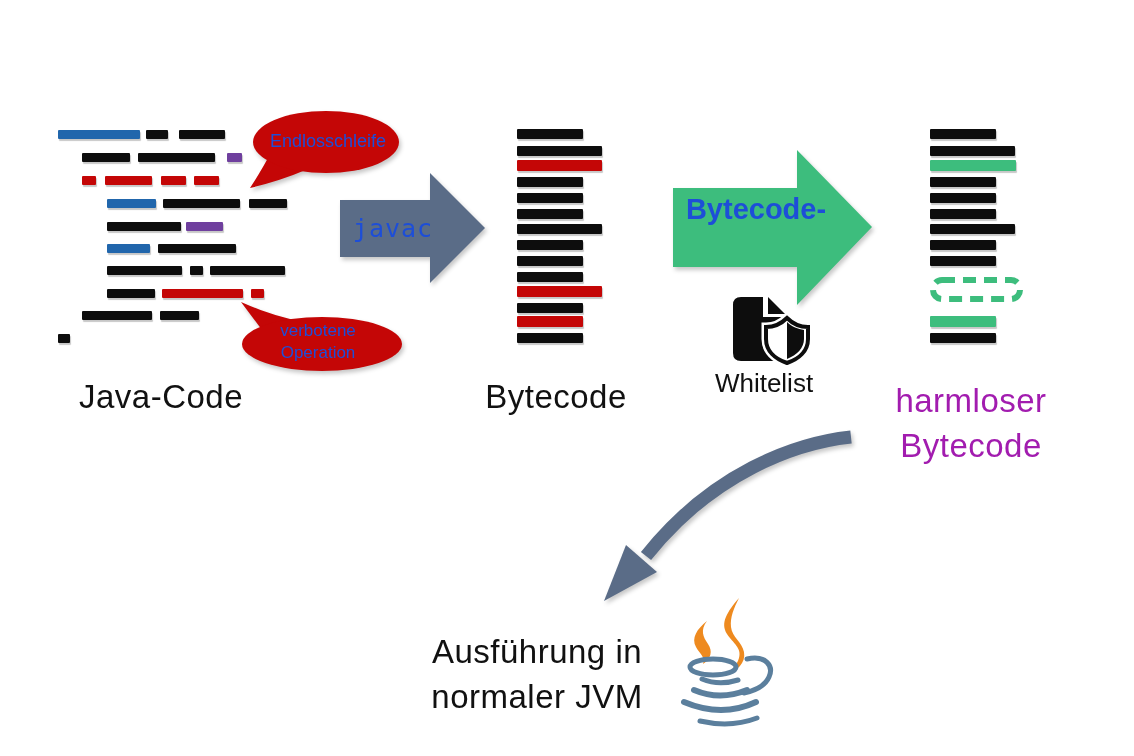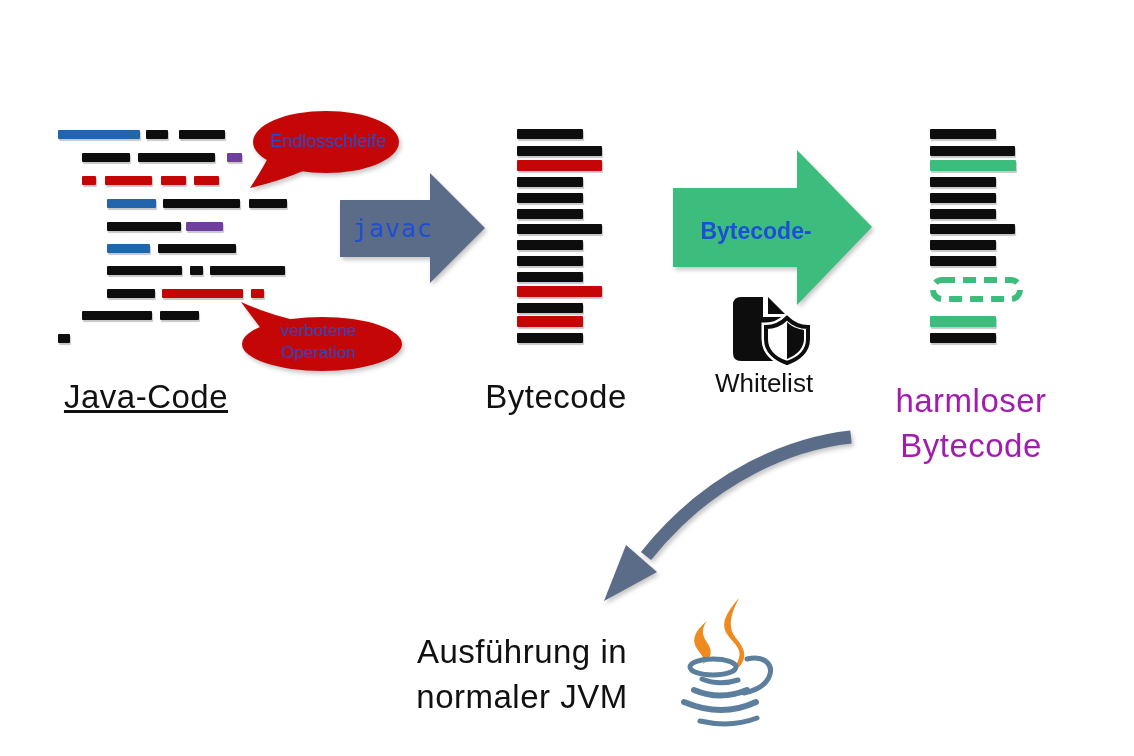--- a/index.html
+++ b/index.html
@@ -8,21 +8,21 @@
   .bars-layer{position:absolute;left:0;top:0;width:100%;height:100%;}
   .bar{position:absolute;border-radius:1px;box-shadow:1px 2px 1px rgba(0,0,0,0.22);}
   .svg-layer{position:absolute;left:0;top:0;width:1134px;height:756px;}
   .soft-shadow{filter:drop-shadow(2px 3px 2px rgba(0,0,0,0.22));}
   .lbl{position:absolute;transform:translateX(-50%);white-space:nowrap;text-align:center;color:#111;}
   .lbl-big{font-size:33px;letter-spacing:0.5px;}
   .lbl-green{color:#a21caf;line-height:45px;}
   .lbl-exec{line-height:45px;}
   .lbl-white{color:#1d4ed8;}
   .javac-text{font-family:"DejaVu Sans Mono",monospace;font-size:25px;letter-spacing:1px;}
-  .manip-text{font-size:23px;font-weight:bold;line-height:28px;margin-top:22px;}
+  .manip-text{font-size:29px;font-weight:bold;line-height:28px;}
   .bubble-text-1{font-size:18px;}
   .bubble-text-2{font-size:17px;line-height:22px;}
   .whitelist-text{font-size:26px;}
 </style>
 </head>
 <body>
 
 <div class="canvas">
 
   <div class="bars-layer">
@@ -136,29 +136,29 @@
     <div>verbotene</div>
     <div>Operation</div>
   </div>
 
   <div class="lbl lbl-white javac-text" style="left:393px;top:214px;">javac</div>
 
   <div class="lbl lbl-white manip-text" style="left:756px;top:195px;">
     <div>Bytecode-</div>
   </div>
 
-  <div class="lbl lbl-big" style="left:146px;top:378px;text-decoration:underline;">Java-Code</div>
+  <div class="lbl lbl-big" style="left:161px;top:378px;">Java-Code</div>
 
   <div class="lbl lbl-big" style="left:556px;top:378px;">Bytecode</div>
 
   <div class="lbl whitelist-text" style="left:764px;top:368px;">Whitelist</div>
 
   <div class="lbl lbl-big lbl-green" style="left:971px;top:378px;">
     <div>harmloser</div>
     <div>Bytecode</div>
   </div>
 
-  <div class="lbl lbl-big lbl-exec" style="left:522px;top:629px;">
+  <div class="lbl lbl-big lbl-exec" style="left:537px;top:629px;">
     <div>Ausführung in</div>
     <div>normaler JVM</div>
   </div>
 
 </div>
 
 </body></html>

